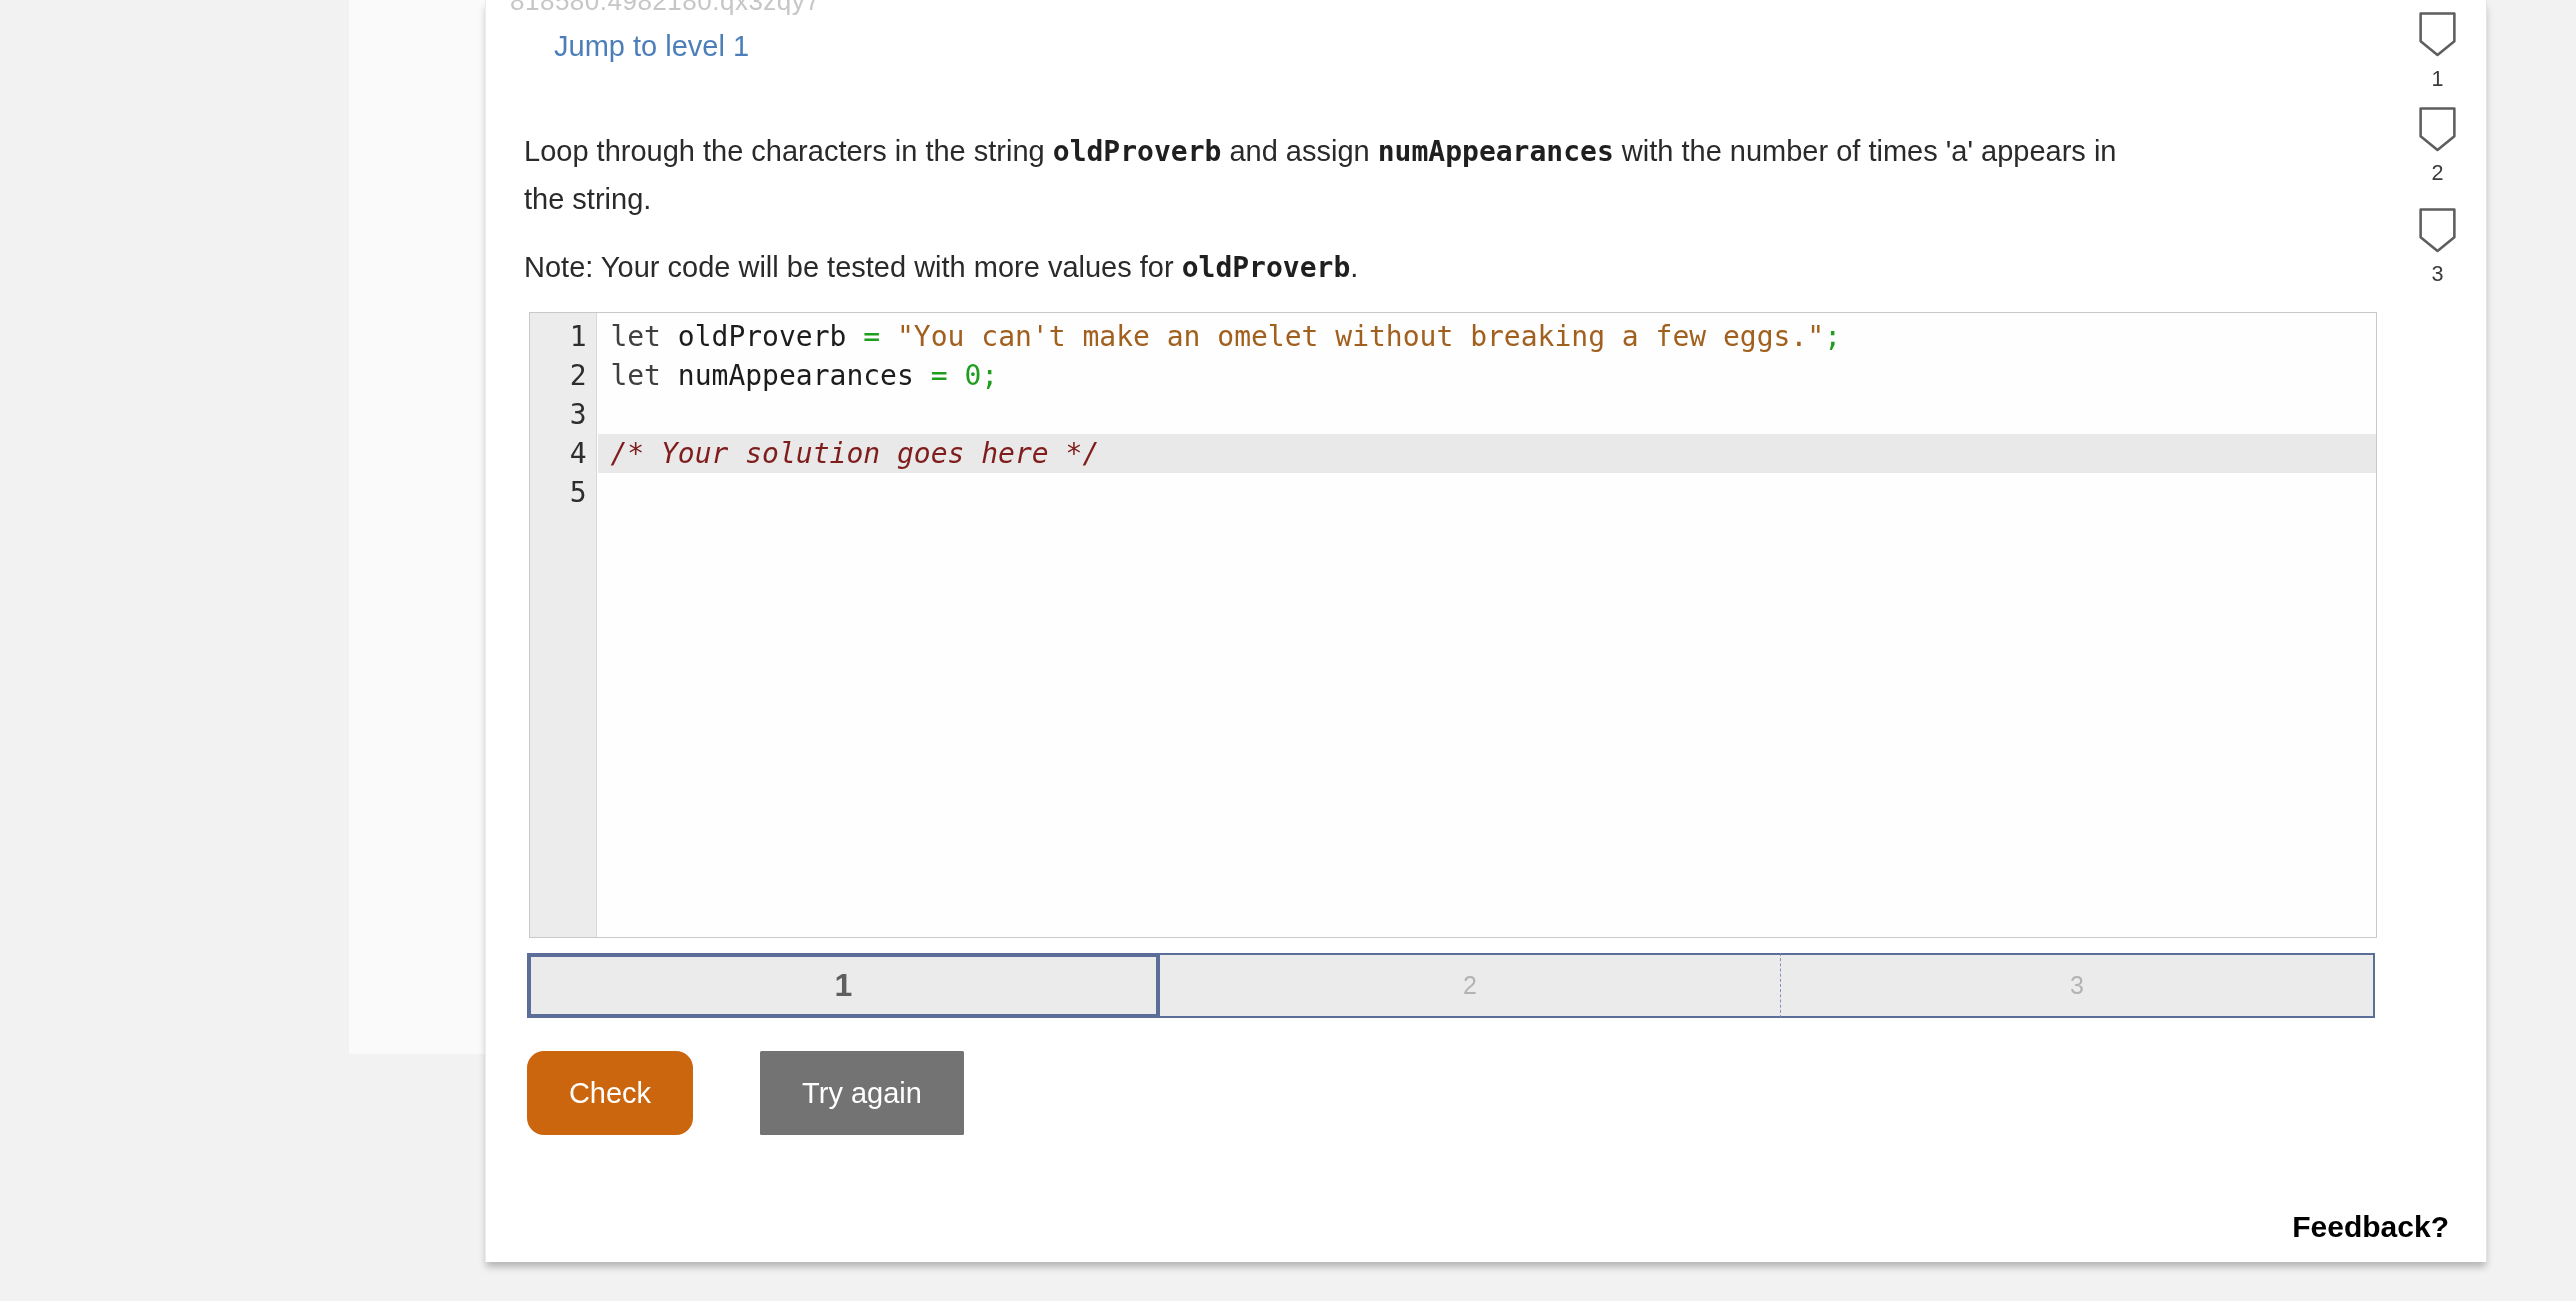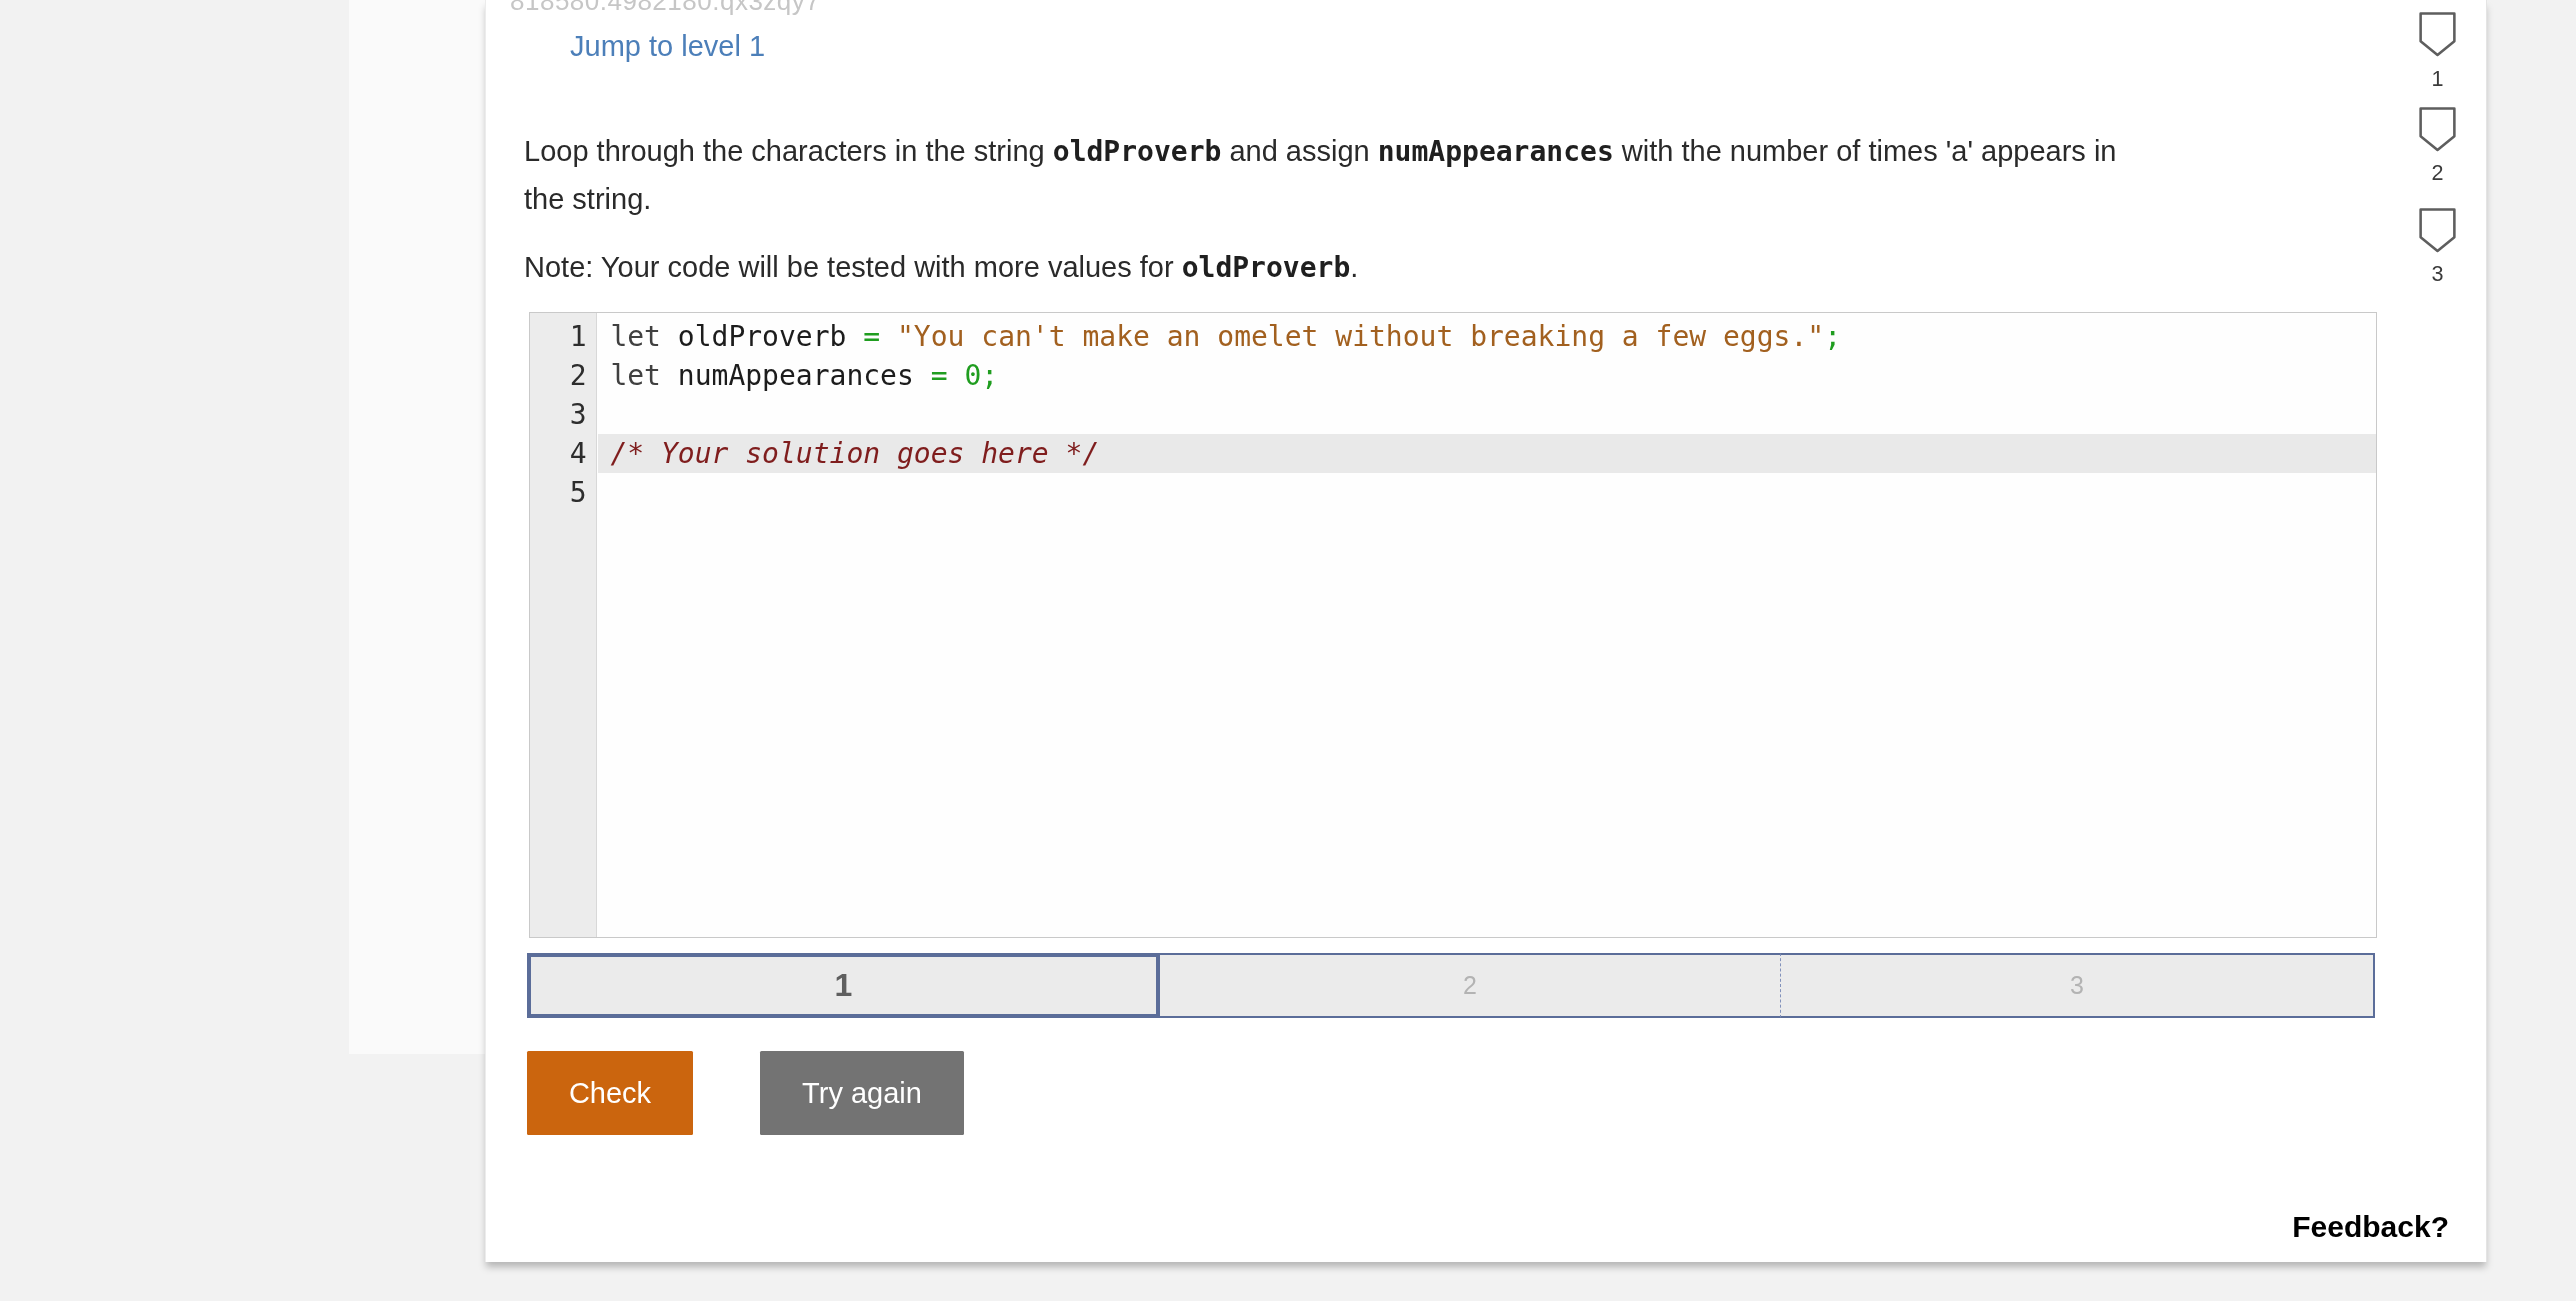--- a/index.html
+++ b/index.html
@@ -14,21 +14,21 @@
     position:absolute;left:136px;top:0;width:2002px;height:1262px;
     background:#ffffff;box-sizing:border-box;
     border-left:1px solid #ececec;border-right:1px solid #e4e4e4;
     box-shadow:0 6.2px 7.2px -1px rgba(0,0,0,0.25);
   }
   .activity-id{
     position:absolute;left:24px;top:-14.4px;
     font-size:26px;color:#c6c6c6;letter-spacing:0.5px;white-space:nowrap;
   }
   .jump-link{
-    position:absolute;left:84px;top:30px;
+    position:absolute;left:68px;top:30px;
     font-size:29px;color:#4c7fb9;text-decoration:none;cursor:pointer;white-space:nowrap;
   }
   .prob{position:absolute;left:38px;white-space:nowrap;font-size:29px;color:#2a2a2a;}
   .prob-line1{top:135px;}
   .prob-line2{top:183px;}
   .note-line{top:251px;}
   .inline-code{
     font-family:"DejaVu Sans Mono", monospace;
     font-weight:700;font-size:28px;color:#1f1f1f;
   }
@@ -72,21 +72,21 @@
     color:#b3b3b3;font-size:25px;
   }
   .seg-2{flex:0 0 620px;}
   .seg-3{flex:0 0 595px;border-right:2.6px solid #5b6d99;border-left:1.5px dashed #8191bb;}
   
   .btn{
     position:absolute;top:1051px;height:84px;border:none;border-radius:1.5px;
     color:#ffffff;font-size:29px;font-family:"Liberation Sans", sans-serif;cursor:pointer;
     display:flex;align-items:center;justify-content:center;
   }
-  .btn-check{left:41px;width:166px;background:#cb650e;}
+  .btn-check{left:41px;width:166px;background:#cb650e;border-radius:17px;}
   .btn-try{left:274px;width:204px;background:#737373;}
   .feedback-link{
     position:absolute;right:37px;top:1210px;
     font-size:30px;font-weight:700;color:#000000;text-decoration:none;cursor:pointer;white-space:nowrap;
   }
   
   .markers{position:absolute;left:1932px;top:0;width:39px;}
   .marker{position:absolute;left:0;width:39px;text-align:center;}
   .marker-1{top:12.4px;}
   .marker-2{top:107px;}

